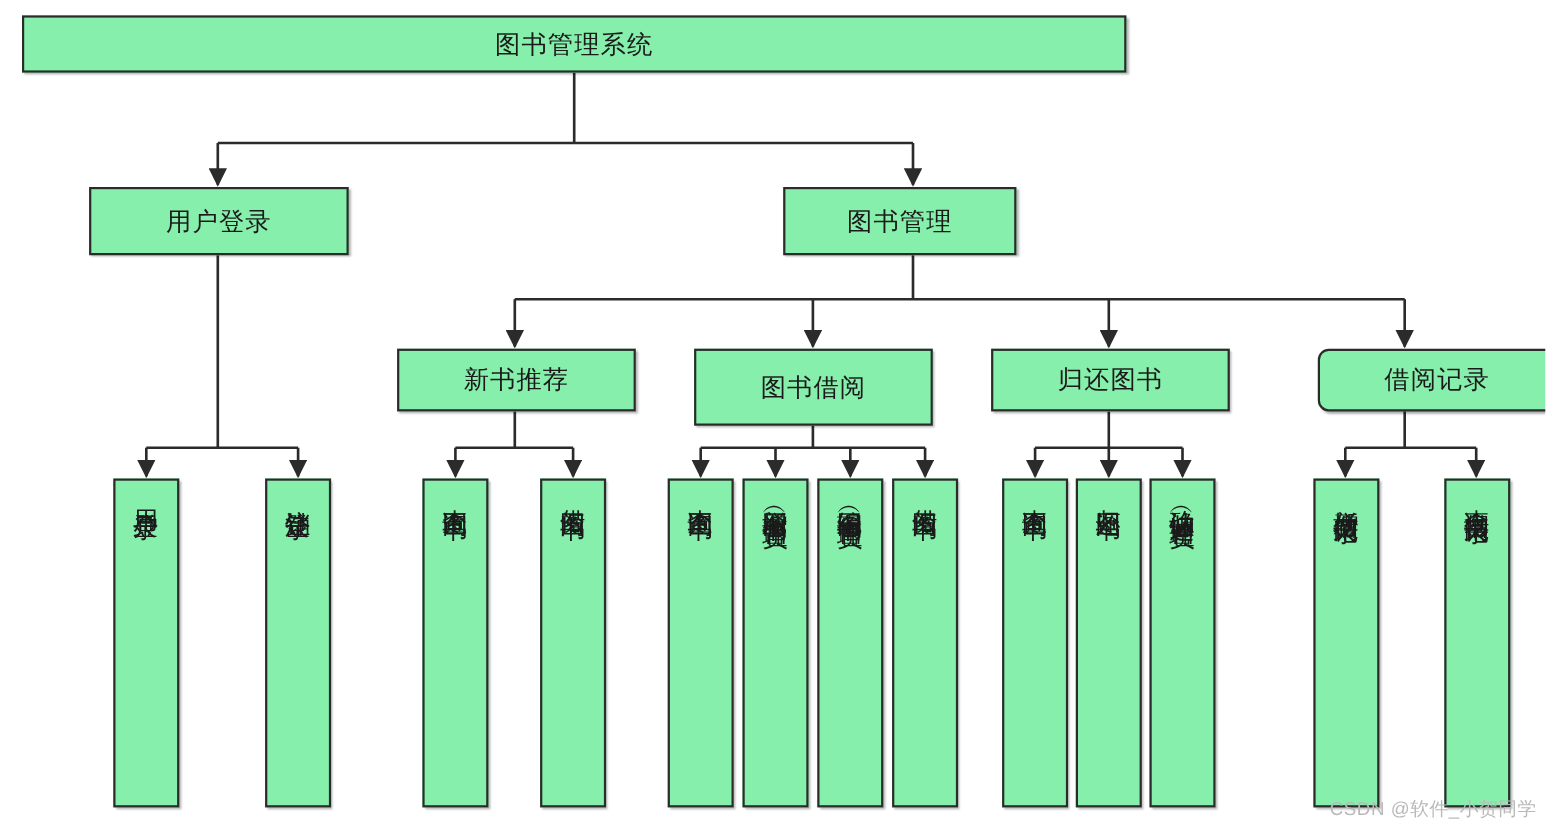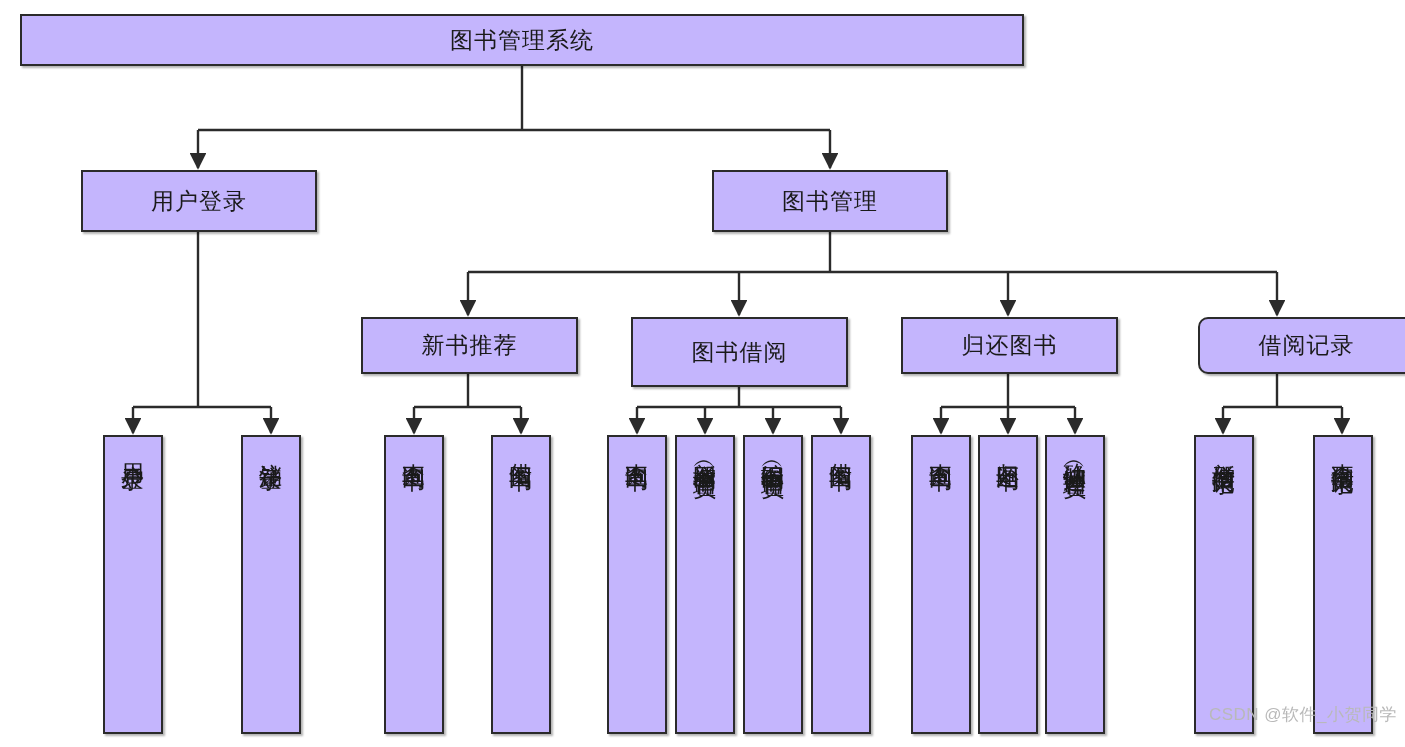--- a/index.html
+++ b/index.html
@@ -19,21 +19,21 @@
   #wires{
     position:absolute;
     left:0; top:0;
     width:1405px; height:747px;
     pointer-events:none;
   }
   
   .node{
     position:absolute;
     box-sizing:border-box;
-    background:#c4b5fd;
+    background:#86efac;
     border:2px solid #2b2b2b;
     box-shadow:2px 2px 2px rgba(0,0,0,0.30);
     display:flex;
     align-items:center;
     justify-content:center;
     color:#1a1a1a;
   }
   .node.horiz{
     font-size:23px;
     letter-spacing:1px;
@@ -51,21 +51,21 @@
     font-size:23px;
     line-height:1.22;
     letter-spacing:2px;
     white-space:nowrap;
     color:#1a1a1a;
   }
   
   #watermark{
     position:absolute;
     right:8px;
-    bottom:21px;
+    bottom:0;
     font-size:17px;
     color:#b9b9b9;
     letter-spacing:0.5px;
     white-space:nowrap;
     user-select:none;
     text-align:center;
   }
 </style>
 </head>
 <body>
@@ -126,21 +126,21 @@
   </svg>
 
   <div class="node horiz" style="left:20px; top:14px; width:1004px; height:52px;">
     <span>图书管理系统</span>
   </div>
 
   <div class="node horiz" style="left:81px; top:170px; width:236px; height:62px;">
     <span>用户登录</span>
   </div>
 
-  <div class="node horiz" style="left:712px; top:170px; width:236px; height:62px;">
+  <div class="node horiz" style="left:712px; top:170px; width:212px; height:62px;">
     <span>图书管理</span>
   </div>
 
   <div class="node horiz" style="left:361px; top:317px; width:217px; height:57px;">
     <span>新书推荐</span>
   </div>
 
   <div class="node horiz" style="left:631px; top:317px; width:217px; height:70px;">
     <span>图书借阅</span>
   </div>

